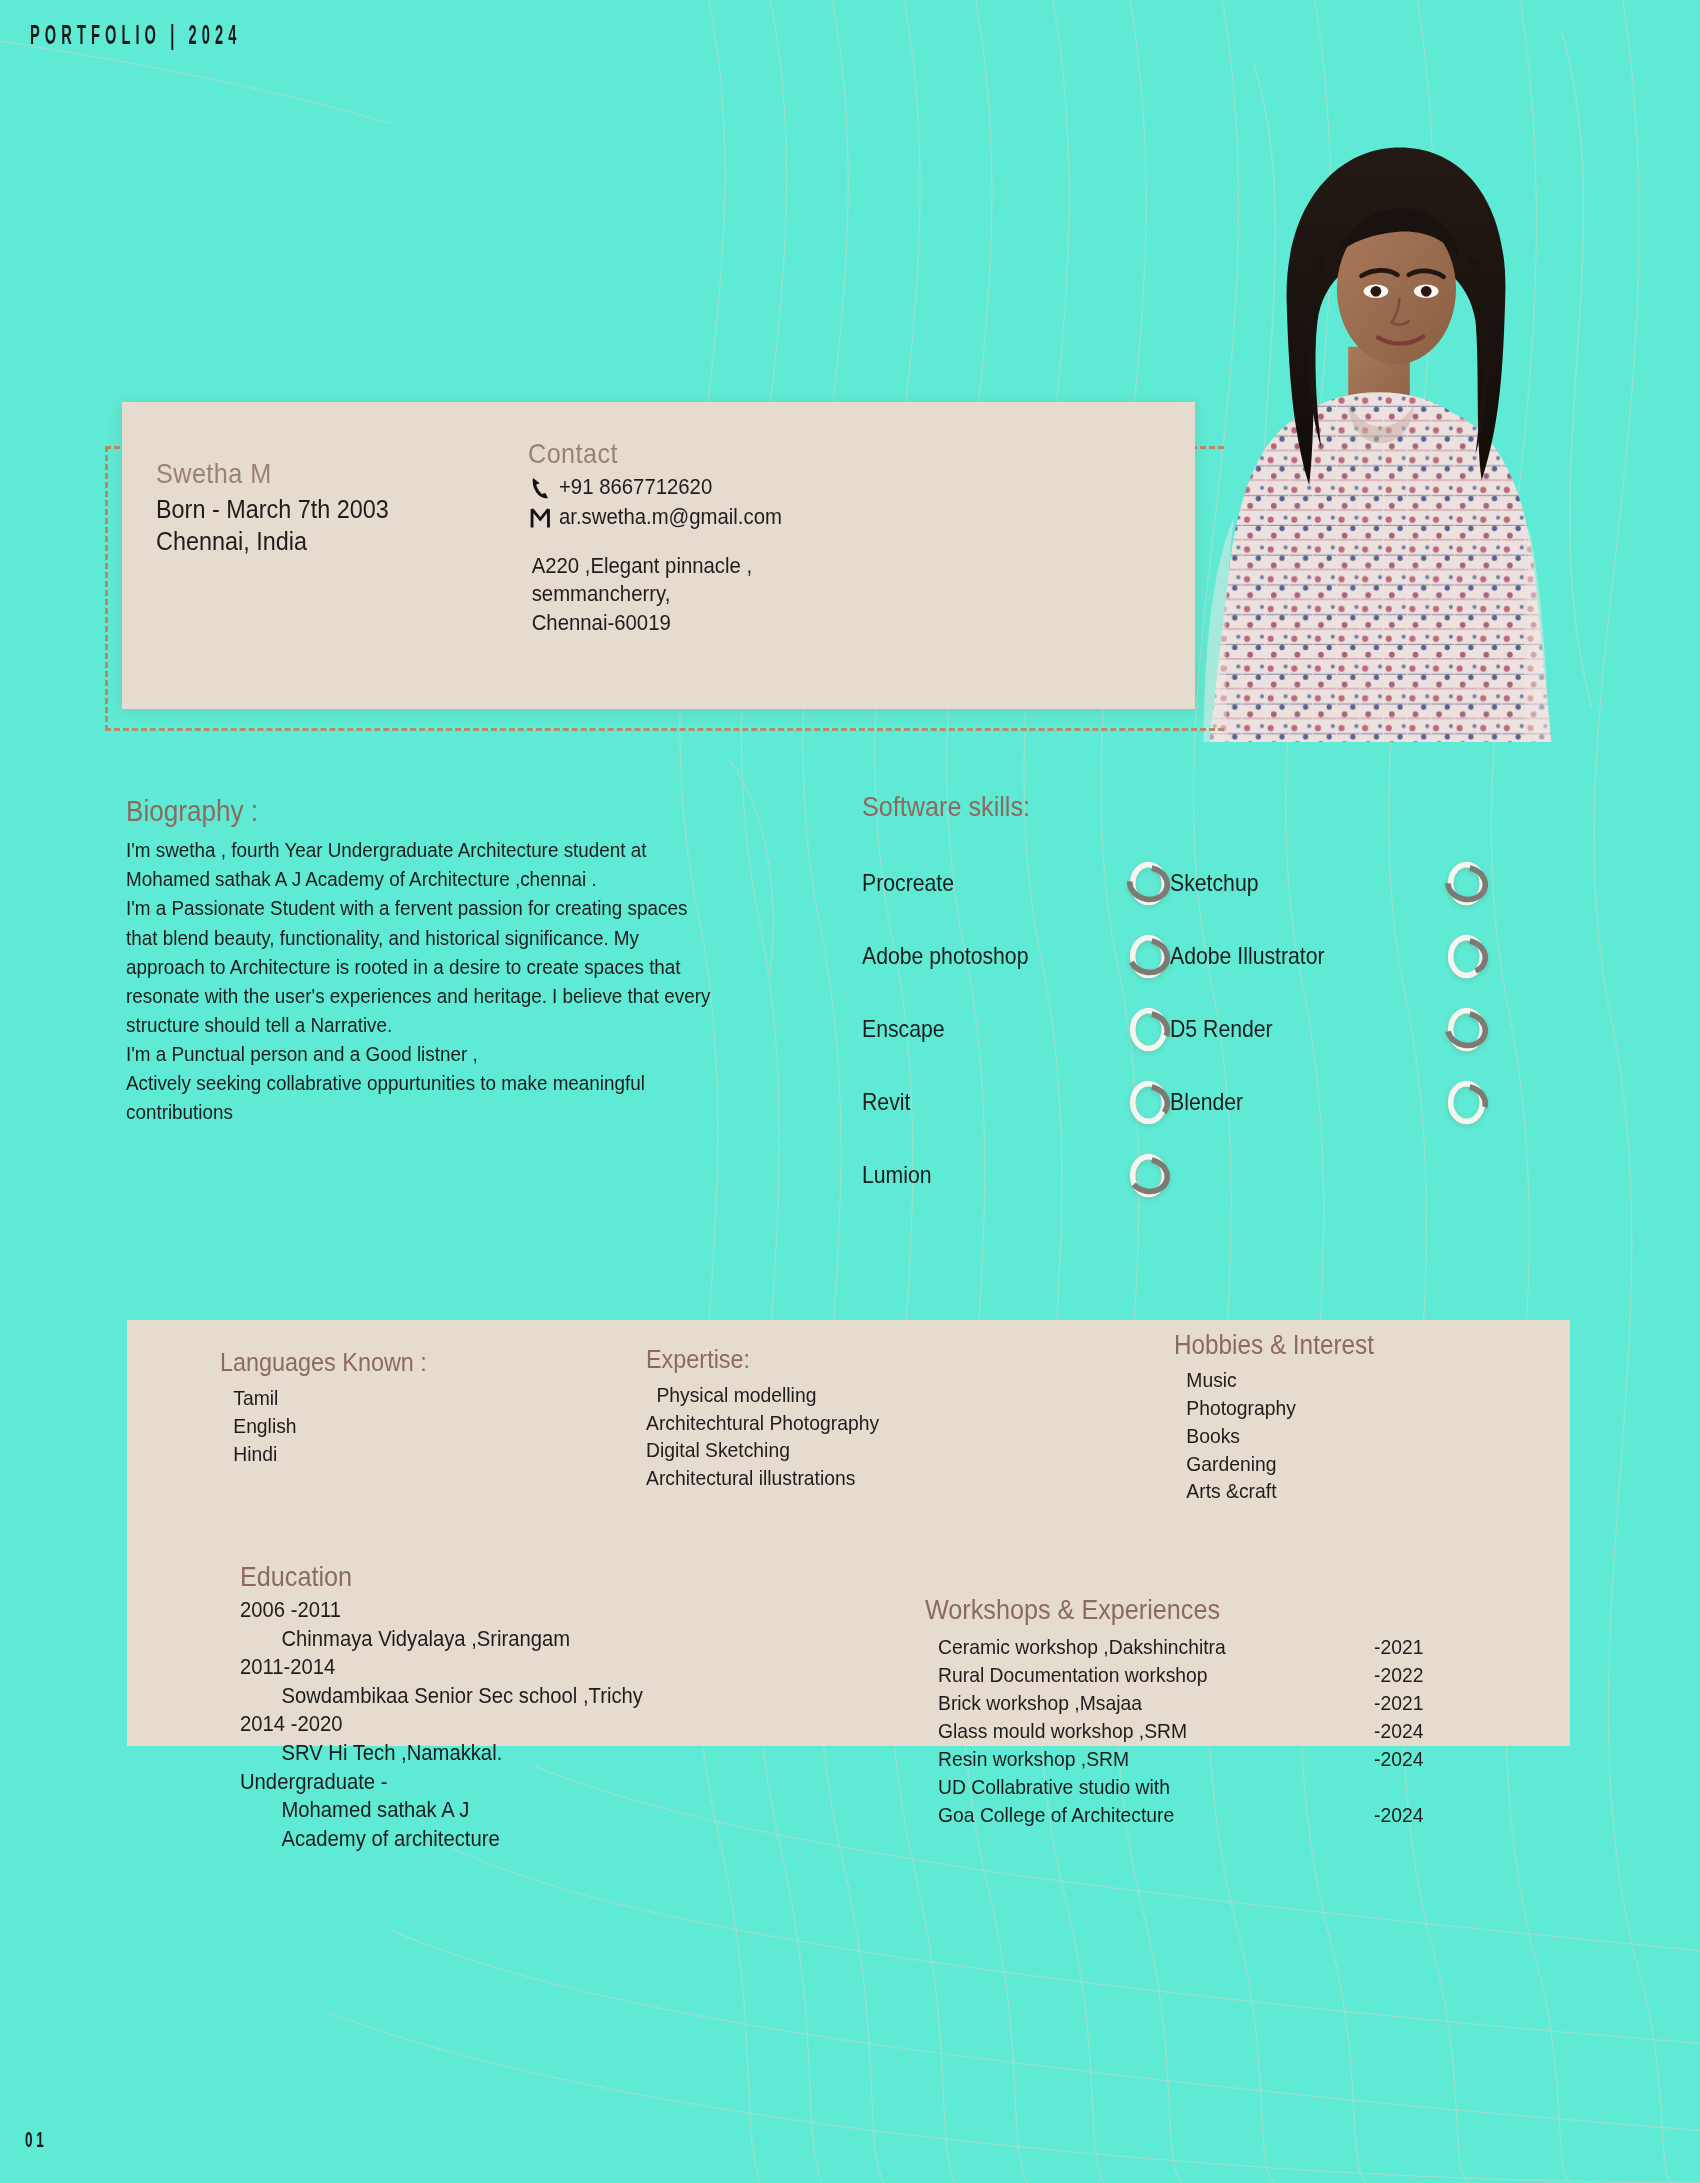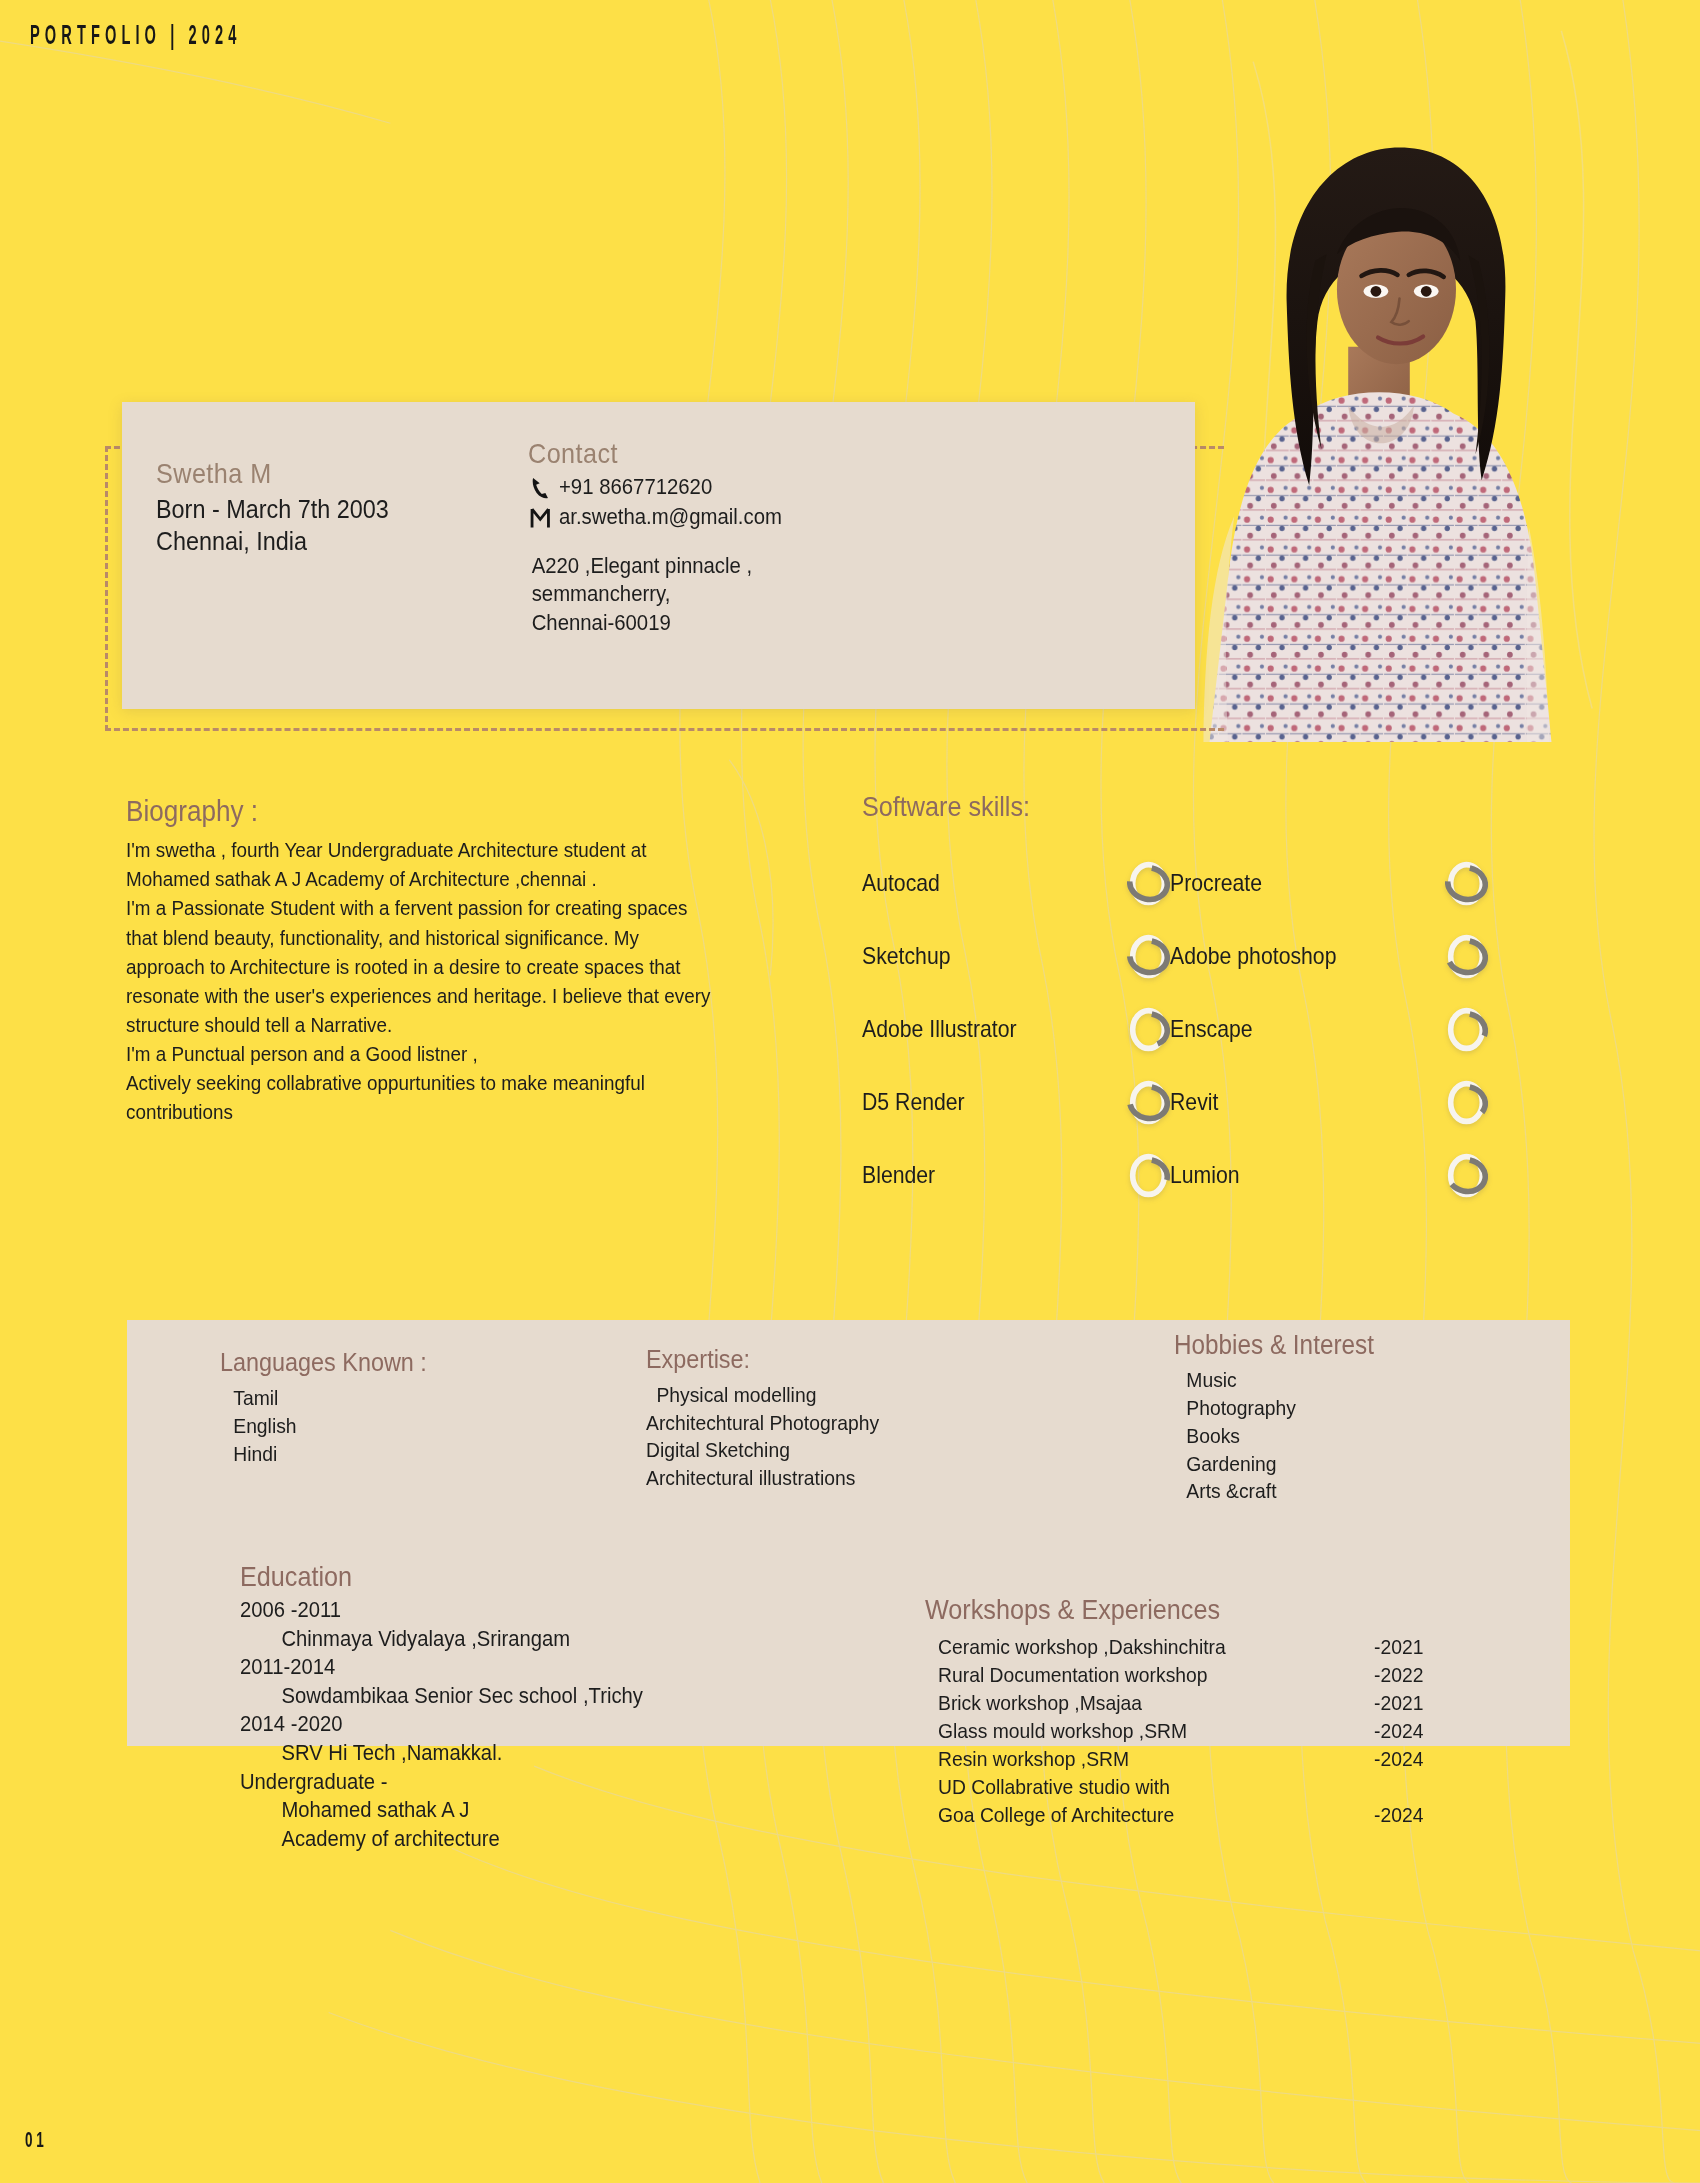--- a/index.html
+++ b/index.html
@@ -5,21 +5,21 @@
   html,body{margin:0;padding:0;}
   body{
     width:1701px;height:2183px;
     background:#f6f2ea;
     font-family:"Liberation Sans", sans-serif;
     overflow:hidden;
     position:relative;
   }
   .page{
     position:absolute;inset:0;
-    background:#fde047;
+    background:#5eead4;
     overflow:hidden;
   }
   
   .texture{
     position:absolute;inset:0;
     pointer-events:none;
     opacity:.55;
   }
   
   .header{
@@ -325,29 +325,20 @@
     <p>   I'm swetha ,  fourth Year Undergraduate Architecture student at Mohamed sathak A J Academy of Architecture ,chennai .</p>
     <p>   I'm a Passionate Student  with a fervent passion for creating spaces that blend beauty, functionality, and historical significance. My approach to Architecture is rooted in a desire to create spaces that resonate with the user's experiences and heritage. I believe that every structure should tell a Narrative.</p>
     <p>   I'm a Punctual person and a Good listner ,</p>
     <p>      Actively seeking collabrative oppurtunities to make meaningful contributions</p>
   </div>
 
   <div class="skills">
     <div class="sec-head">Software skills:</div>
     <div class="skill-grid" id="skill-grid">
         <div class="skill-item">
-          <div class="skill-label">Autocad</div>
-          <div class="ring">
-            <svg width="43" height="49" viewBox="0 0 84 96">
-              <ellipse cx="42" cy="48" rx="31" ry="37" fill="none" stroke="#f7f4ee" stroke-width="11"></ellipse>
-              <ellipse cx="42" cy="48" rx="31" ry="37" fill="none" stroke="#7d7a74" stroke-width="11" stroke-dasharray="155.82299561805374 229.83891853662925" stroke-dashoffset="0" transform="rotate(-78 42 48)"></ellipse>
-            </svg>
-          </div>
-        </div>
-        <div class="skill-item">
           <div class="skill-label">Procreate</div>
           <div class="ring">
             <svg width="43" height="49" viewBox="0 0 84 96">
               <ellipse cx="42" cy="48" rx="31" ry="37" fill="none" stroke="#f7f4ee" stroke-width="11"></ellipse>
               <ellipse cx="42" cy="48" rx="31" ry="37" fill="none" stroke="#7d7a74" stroke-width="11" stroke-dasharray="155.82299561805374 229.83891853662925" stroke-dashoffset="0" transform="rotate(-78 42 48)"></ellipse>
             </svg>
           </div>
         </div>
         <div class="skill-item">
           <div class="skill-label">Sketchup</div>

